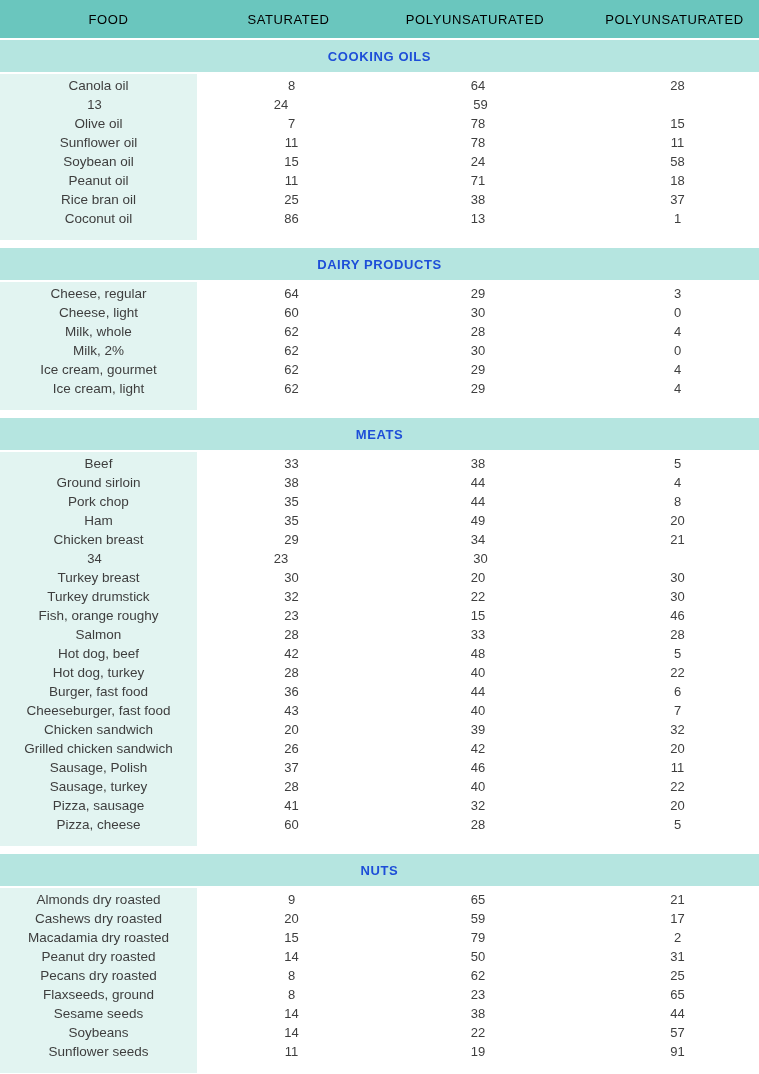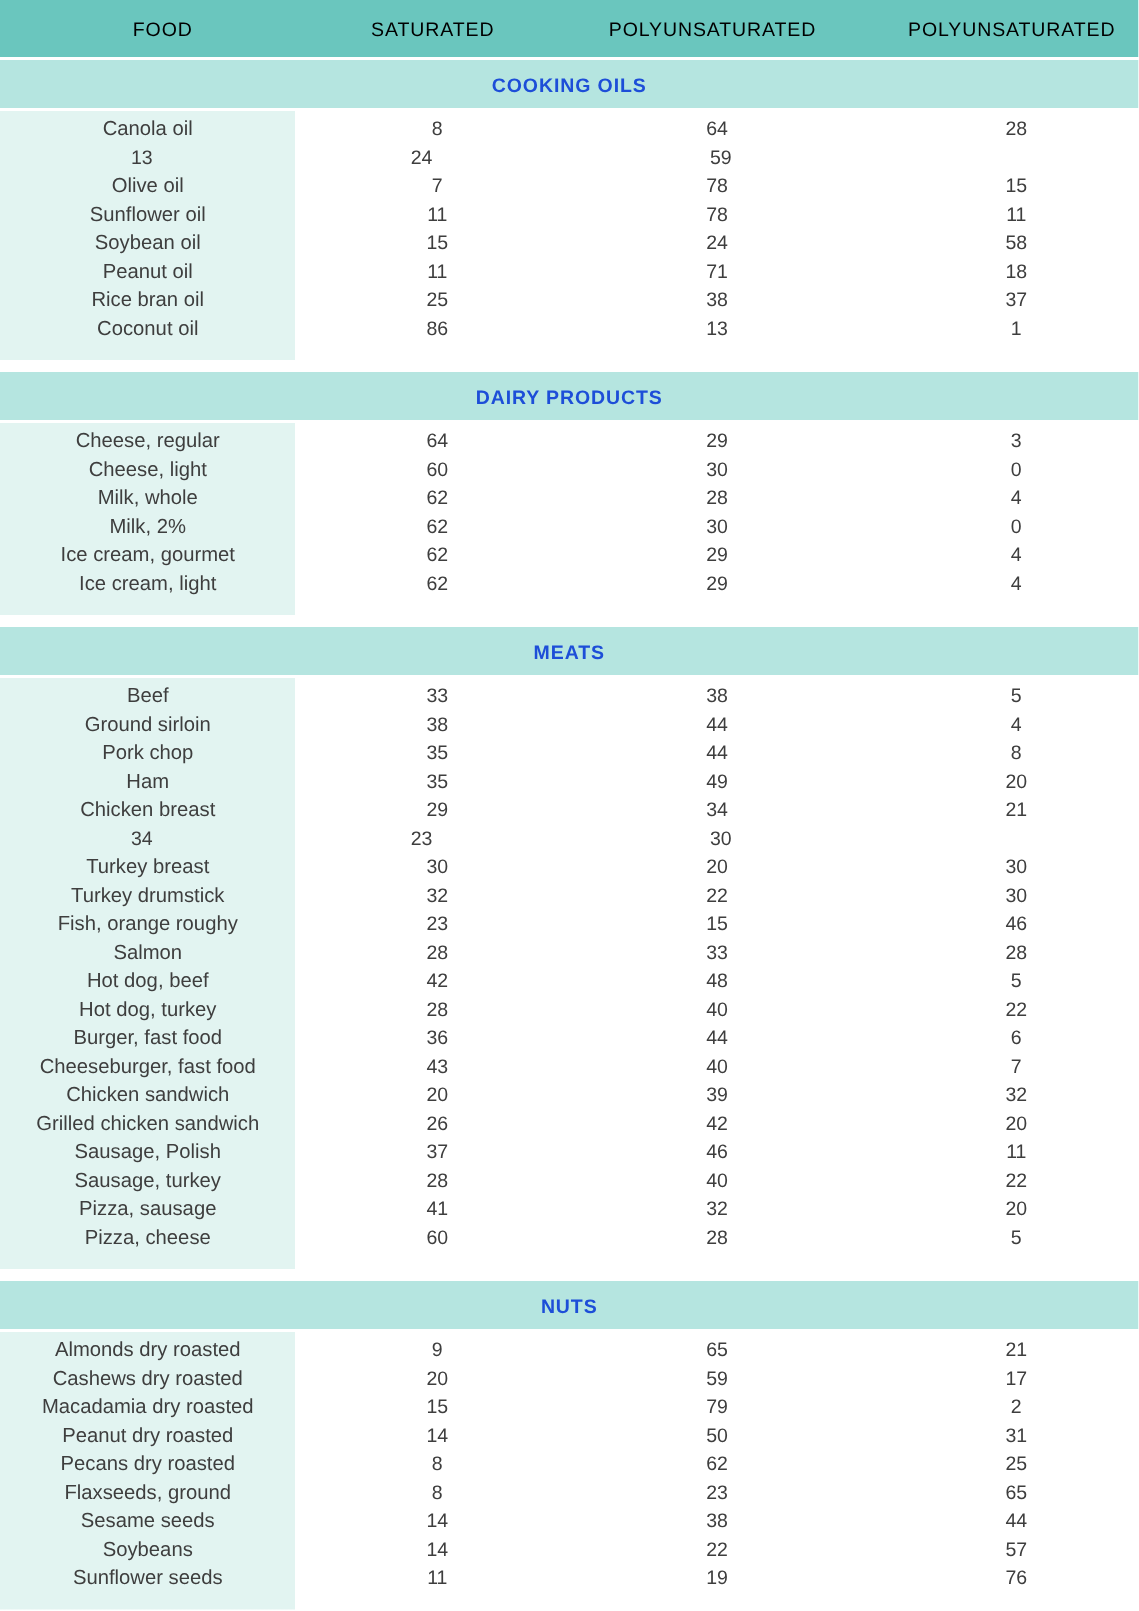--- a/index.html
+++ b/index.html
@@ -343,18 +343,18 @@
           <div class="row">
             <div class="cell food w-food">Soybeans</div>
             <div class="cell val w-sat">14</div>
             <div class="cell val w-mono">22</div>
             <div class="cell val w-poly">57</div>
           </div>
           <div class="row">
             <div class="cell food w-food">Sunflower seeds</div>
             <div class="cell val w-sat">11</div>
             <div class="cell val w-mono">19</div>
-            <div class="cell val w-poly">76</div>
+            <div class="cell val w-poly">91</div>
           </div>
         </div>
       </section>
     </div>
 </div>
 
 </body></html>

